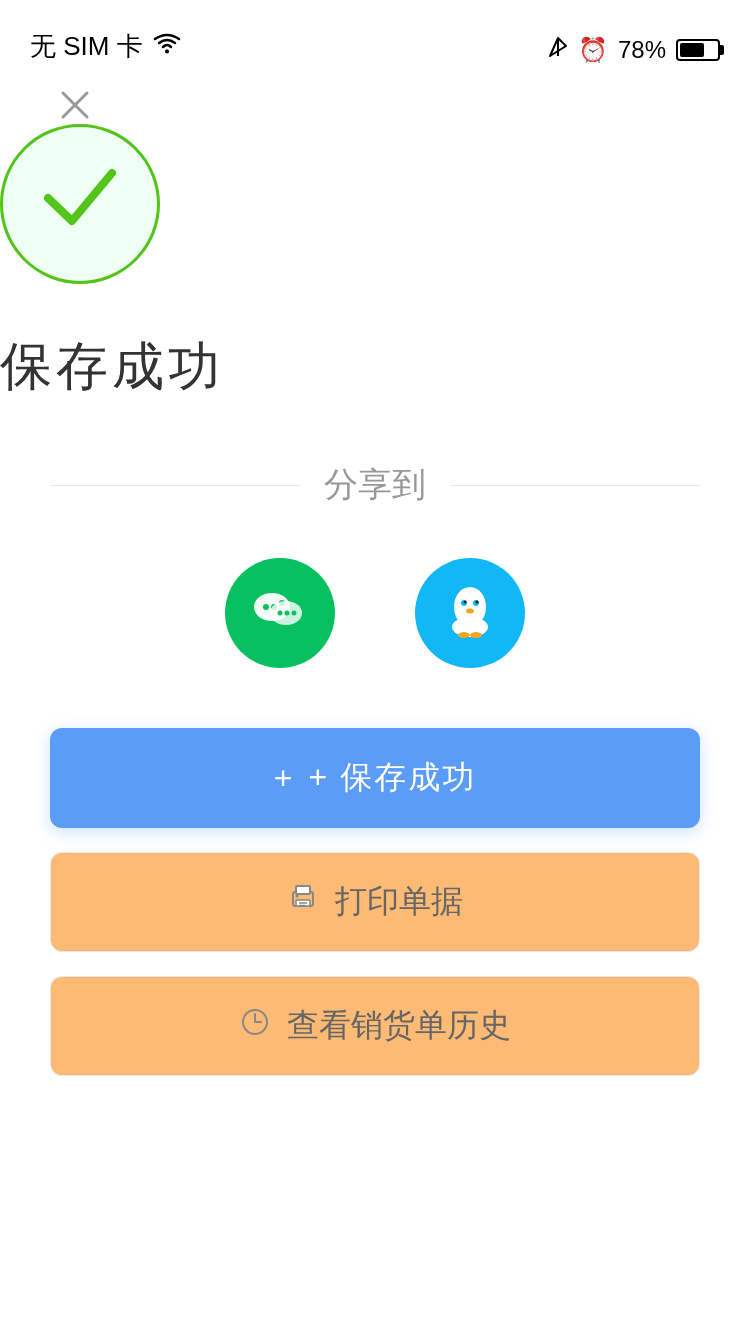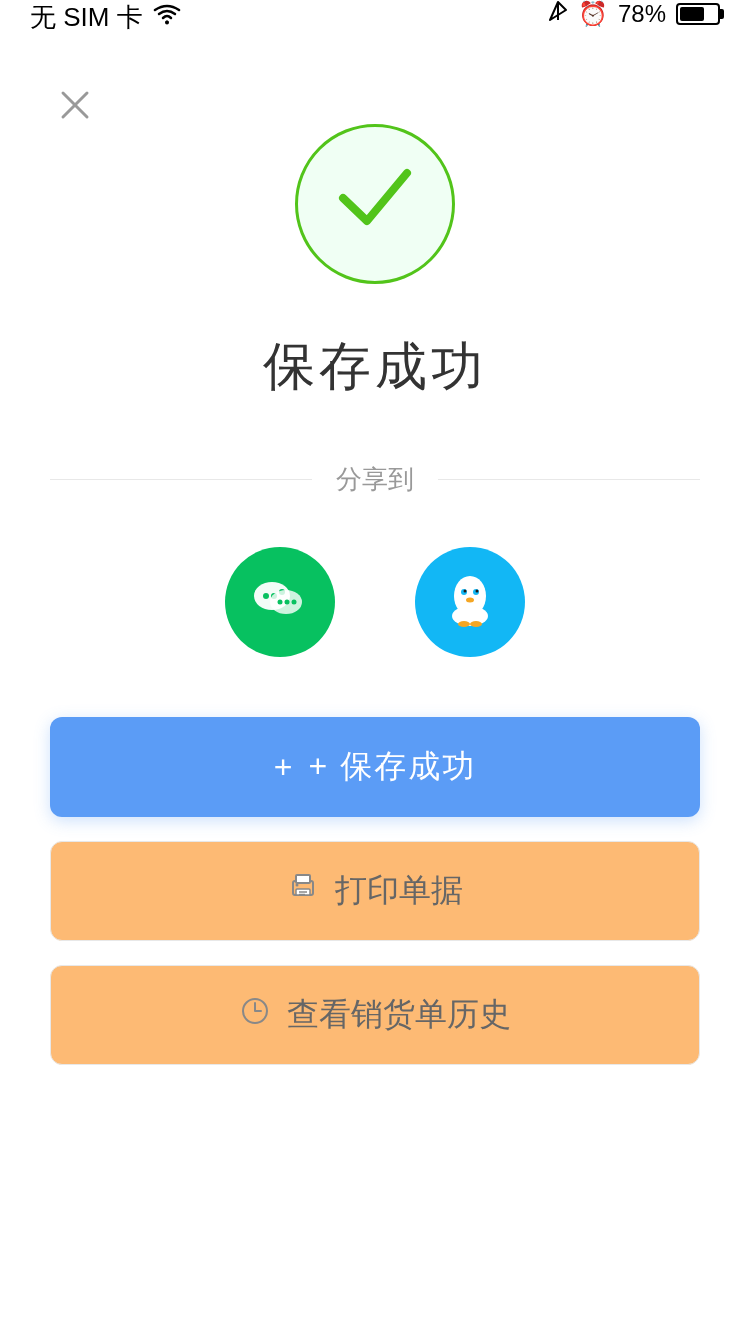--- a/index.html
+++ b/index.html
@@ -15,21 +15,21 @@
       background: #ffffff;
       font-family: -apple-system, 'PingFang SC', 'Helvetica Neue', Arial, sans-serif;
       overflow: hidden;
     }
 
     
     .status-bar {
       width: 100%;
       height: 64px;
       display: flex;
-      align-items: flex-start;
+      align-items: flex-end;
       justify-content: space-between;
       padding: 0 30px;
       background: #ffffff;
     }
 
     .status-left {
       display: flex;
       align-items: center;
       gap: 10px;
       font-size: 26px;
@@ -105,21 +105,20 @@
 
     .close-icon-svg {
       width: 36px;
       height: 36px;
     }
 
     
     .main-content {
       display: flex;
       flex-direction: column;
-      align-items: center;
       padding-top: 60px;
     }
 
     
     .success-circle {
       width: 160px;
       height: 160px;
       border-radius: 50%;
       border: 3px solid #52c41a;
       background: #f0fff4;
@@ -159,21 +158,21 @@
       margin-bottom: 50px;
     }
 
     .divider-line {
       flex: 1;
       height: 1px;
       background: #e8e8e8;
     }
 
     .divider-text {
-      font-size: 26px;
+      font-size: 34px;
       color: #999;
       padding: 0 24px;
     }
 
     .share-icons {
       display: flex;
       justify-content: center;
       gap: 80px;
     }
 

